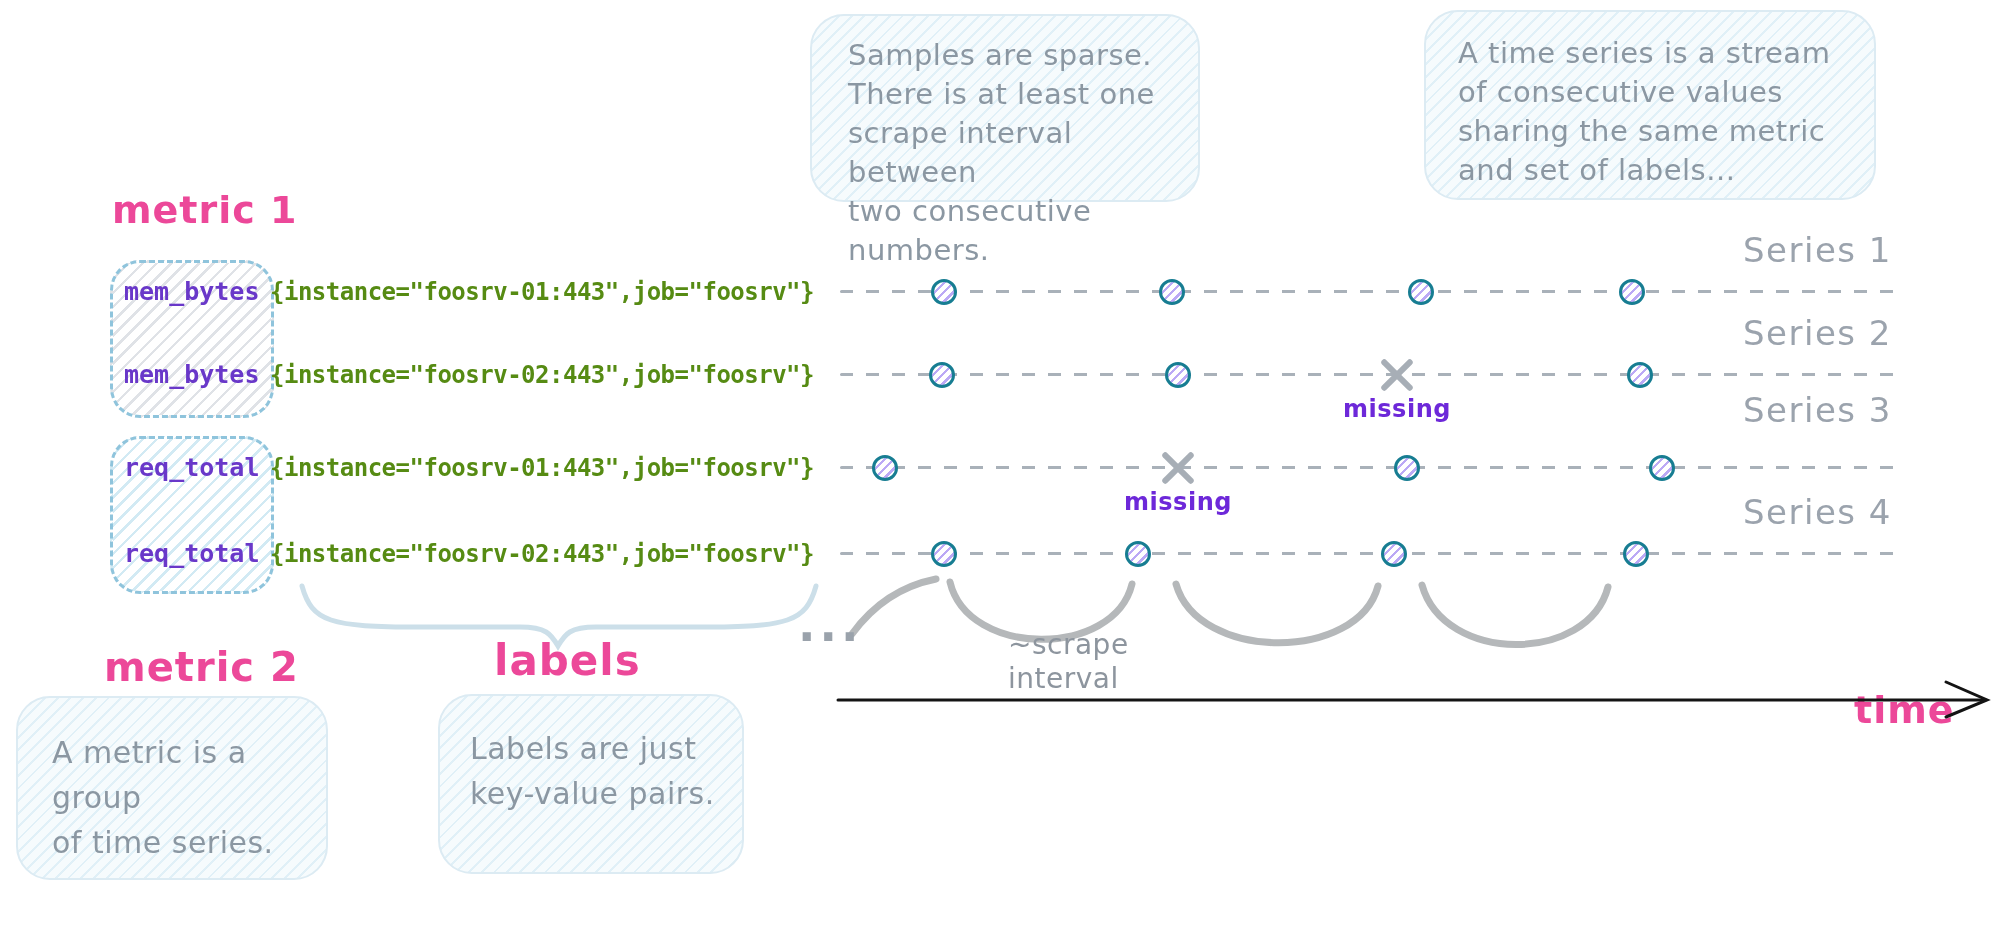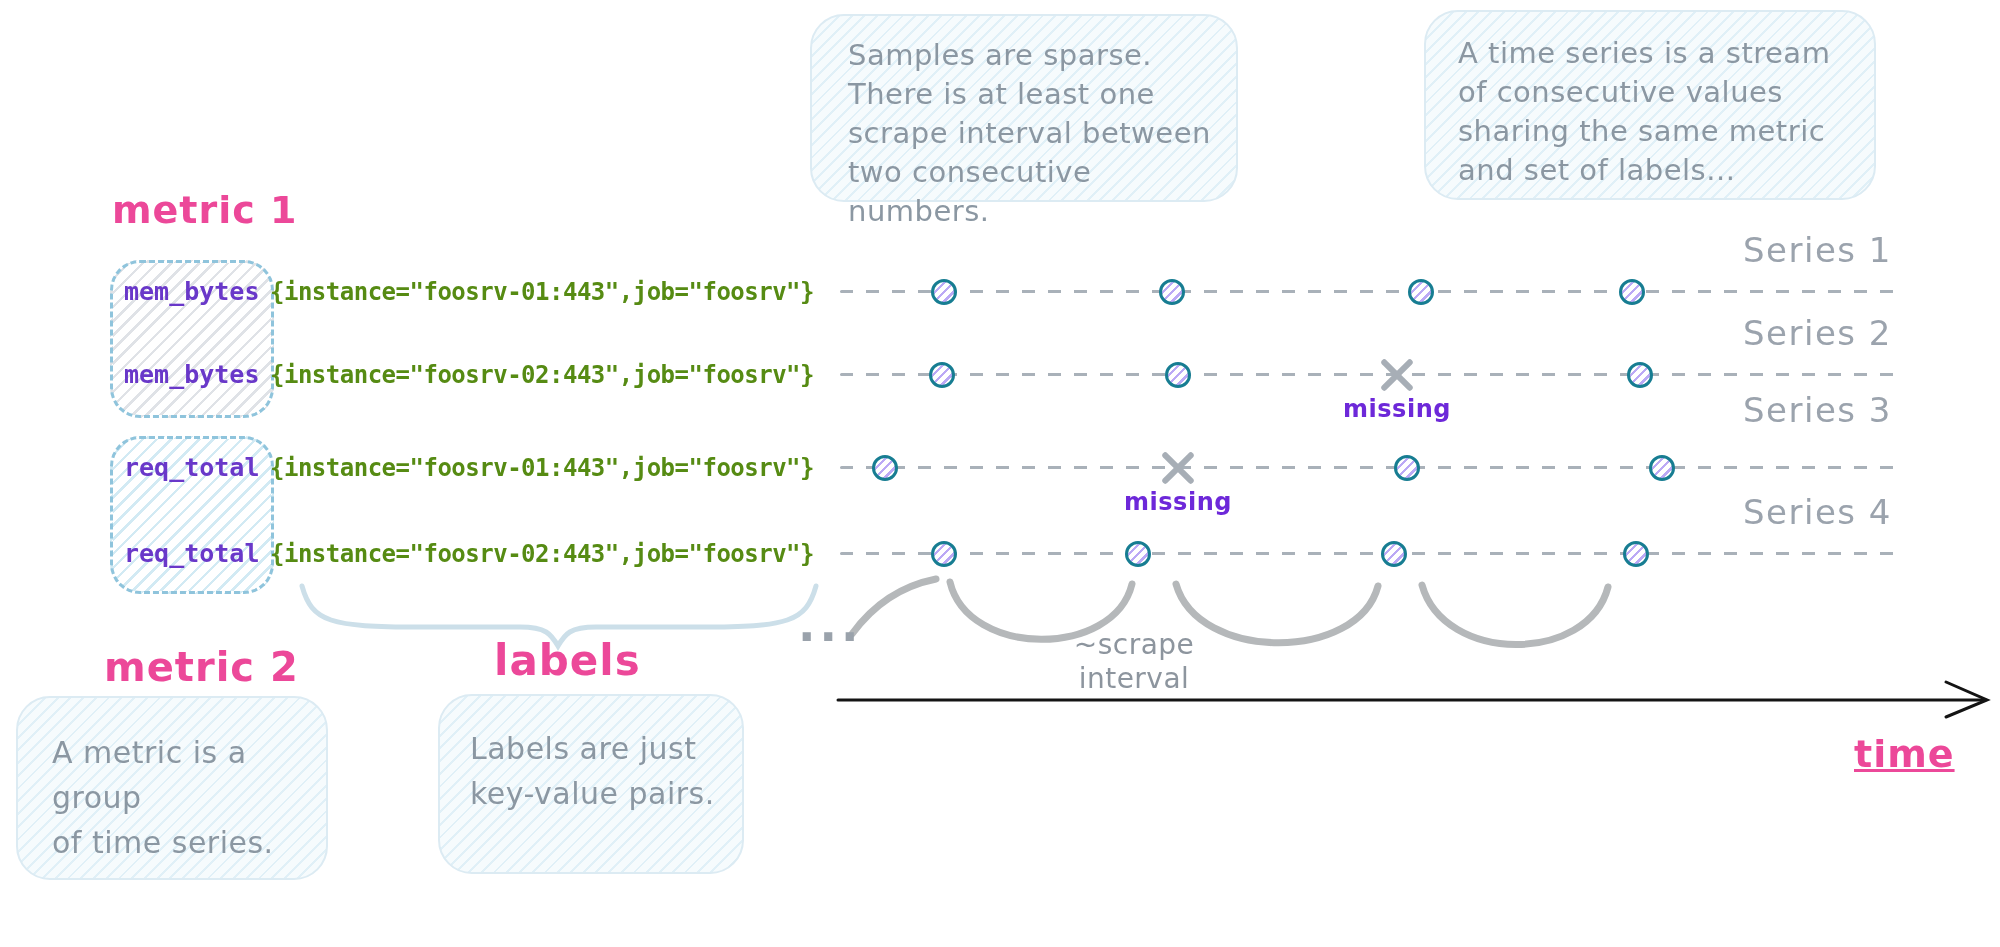--- a/index.html
+++ b/index.html
@@ -8,30 +8,30 @@
     font-family:"DejaVu Sans",sans-serif;
   }
   
   .note{
     position:absolute;border:2px solid #dcebf3;border-radius:34px;
     background-color:#f6fbfd;
     background-image:repeating-linear-gradient(135deg,rgba(137,196,225,0.20) 0 2px,transparent 2px 9px);
     color:#8b97a2;font-size:29px;line-height:39px;letter-spacing:0.5px;
     white-space:pre-line;box-sizing:border-box;
   }
-  .note-samples{left:810px;top:14px;width:428px;height:188px;padding:20px 0 0 36px;}
+  .note-samples{left:810px;top:14px;width:390px;height:188px;padding:20px 0 0 36px;}
   .note-timeseries{left:1424px;top:10px;width:452px;height:190px;padding:22px 0 0 32px;}
   .note-metricdef{left:16px;top:696px;width:312px;height:184px;padding:32px 0 0 34px;font-size:30px;line-height:45px;}
   .note-labelsdef{left:438px;top:694px;width:306px;height:180px;padding:30px 0 0 30px;font-size:30px;line-height:45px;}
   
   .heading{position:absolute;color:#ec4899;font-weight:bold;letter-spacing:1px;}
   .h-metric1{left:112px;top:188px;font-size:38px;}
   .h-metric2{left:104px;top:644px;font-size:40px;}
   .h-labels{left:494px;top:636px;font-size:42px;}
-  .h-time{left:1854px;top:732px;font-size:38px;text-decoration:underline;}
+  .h-time{left:1854px;top:688px;font-size:38px;}
   
   .metric-box{
     position:absolute;left:110px;width:164px;height:158px;box-sizing:border-box;
     border:3px dashed #8fc4dc;border-radius:30px;
   }
   .metric-box-1{top:260px;background-image:repeating-linear-gradient(135deg,rgba(150,160,175,0.30) 0 2.5px,transparent 2.5px 10px);}
   .metric-box-2{top:436px;background-image:repeating-linear-gradient(135deg,rgba(115,190,220,0.32) 0 2.5px,transparent 2.5px 10px);}
   
   .metric-name{
     position:absolute;left:124px;height:34px;line-height:34px;
@@ -60,21 +60,21 @@
   }
   .miss-x::before{transform:rotate(45deg);}
   .miss-x::after{transform:rotate(-45deg);}
   .miss-label{
     position:absolute;width:140px;text-align:center;color:#6d28d9;
     font-size:24px;font-weight:bold;letter-spacing:0.5px;
   }
   
   .ellipsis{position:absolute;left:798px;top:598px;color:#9aa2ab;font-size:46px;font-weight:bold;letter-spacing:4px;}
   .scrape-label{
-    position:absolute;left:1044px;top:628px;width:180px;text-align:center;
+    position:absolute;left:1008px;top:628px;width:180px;text-align:left;
     color:#8d959e;font-size:28px;line-height:34px;white-space:pre-line;letter-spacing:0.5px;
   }
   svg.overlay{position:absolute;left:0;top:0;pointer-events:none;}
 </style>
 </head>
 <body>
 
 <div id="canvas">
 
   <div class="note note-samples">Samples are sparse.

